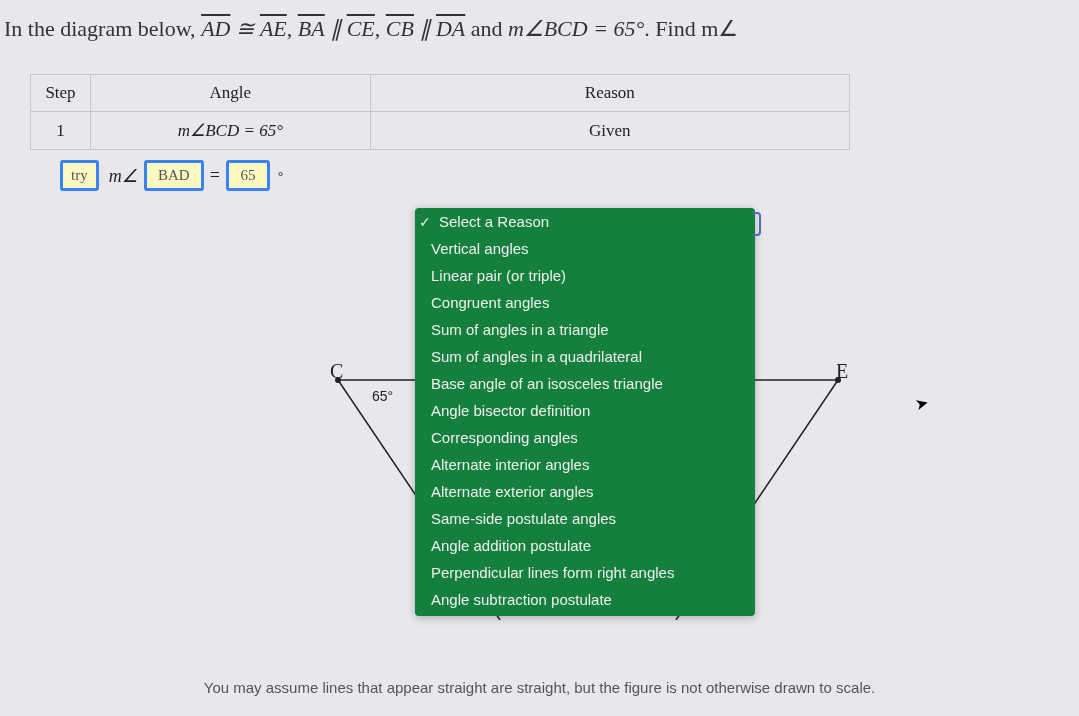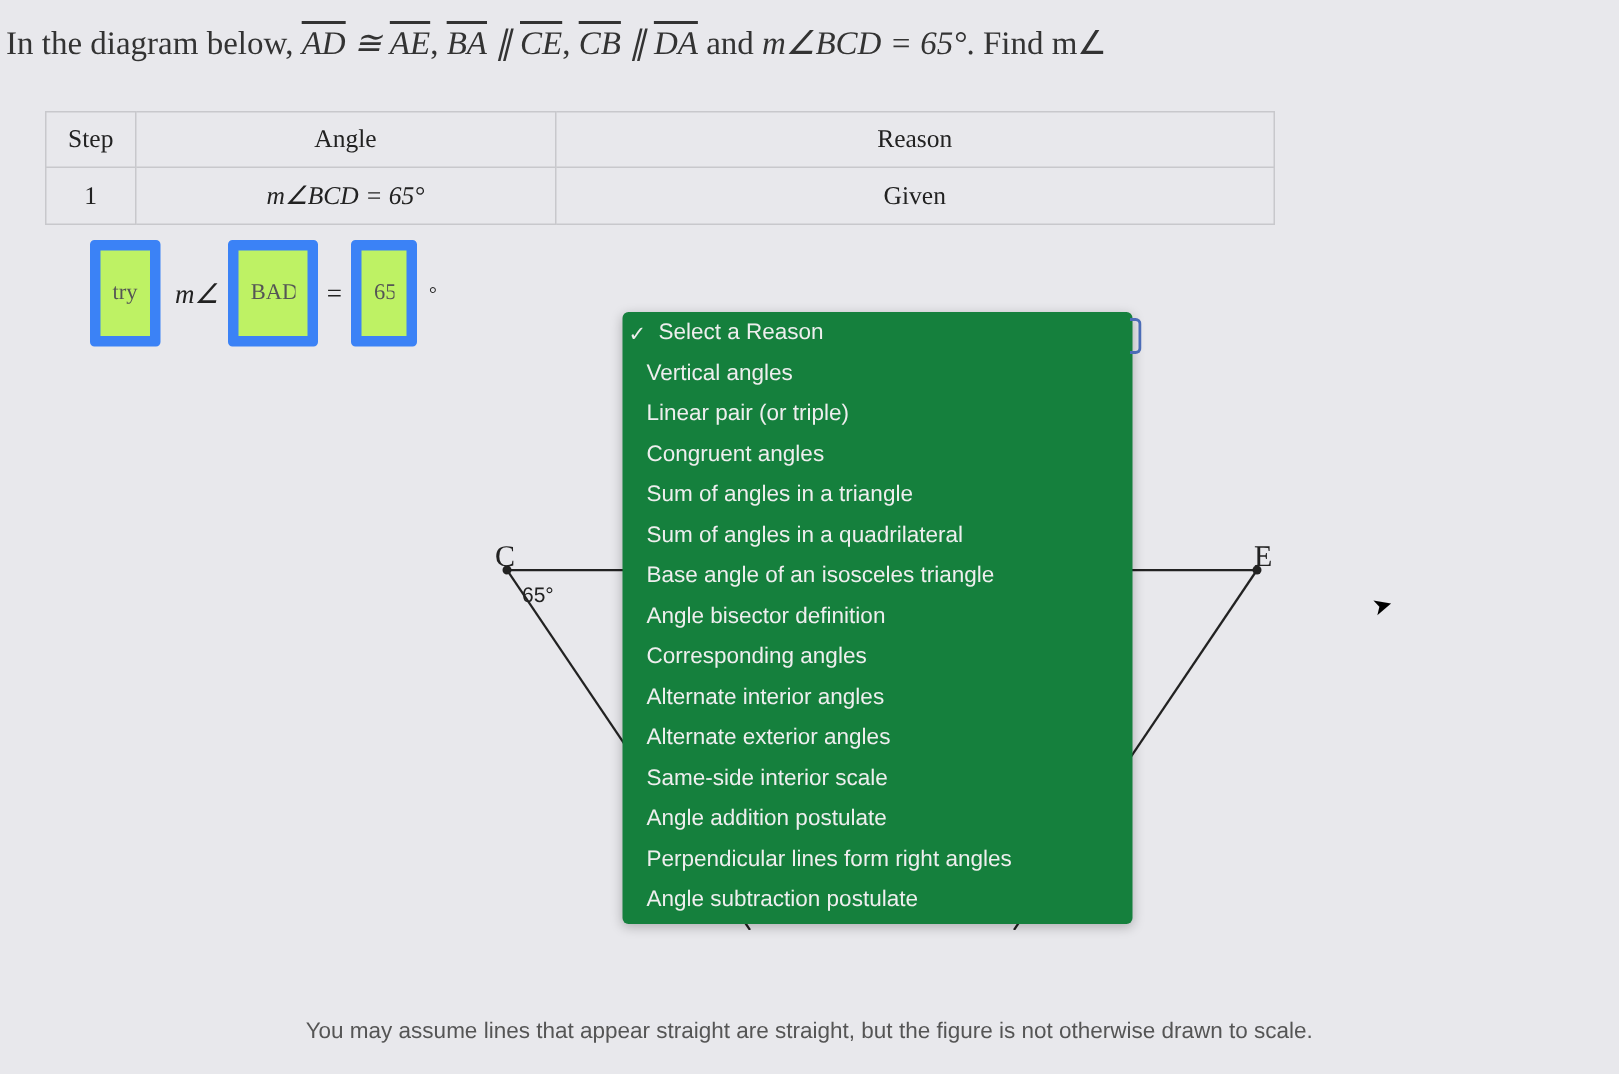--- a/index.html
+++ b/index.html
@@ -40,25 +40,25 @@
     .proof-table .angle-col { width: 280px; }
     .proof-table .reason-col { width: 480px; }
     
     .input-row {
       display: flex;
       align-items: center;
       gap: 6px;
       padding: 10px 0 0 30px;
     }
     .try-btn, .angle-input, .value-input {
-      border: 7px solid #3b82f6;
-      background: #bef264;
+      border: 3px solid #3b82f6;
+      background: #fef9c3;
       border-radius: 3px;
       font-size: 15px;
-      padding: 20px 8px;
+      padding: 4px 8px;
       font-family: inherit;
       color: #555;
     }
     .try-btn { cursor: pointer; }
     .angle-input { width: 60px; text-align: center; }
     .value-input { width: 44px; text-align: center; }
     .m-angle { font-size: 18px; margin-left: 4px; }
     .equals { font-size: 18px; }
     .degree-sup { font-size: 13px; vertical-align: super; margin-left: 2px; }
     
@@ -117,21 +117,21 @@
     }
     .label-E {
       position: absolute;
       left: 506px;
       top: 0px;
       font-family: 'Times New Roman', serif;
       font-size: 20px;
     }
     .angle-65 {
       position: absolute;
-      left: 18px;
+      left: 42px;
       top: 28px;
       font-size: 14px;
       font-family: -apple-system, Arial, sans-serif;
     }
     
     .footer-note {
       position: absolute;
       bottom: 20px;
       width: 100%;
       text-align: center;
@@ -203,21 +203,21 @@
   <div class="dropdown-item">Vertical angles</div>
   <div class="dropdown-item">Linear pair (or triple)</div>
   <div class="dropdown-item">Congruent angles</div>
   <div class="dropdown-item">Sum of angles in a triangle</div>
   <div class="dropdown-item">Sum of angles in a quadrilateral</div>
   <div class="dropdown-item">Base angle of an isosceles triangle</div>
   <div class="dropdown-item">Angle bisector definition</div>
   <div class="dropdown-item">Corresponding angles</div>
   <div class="dropdown-item">Alternate interior angles</div>
   <div class="dropdown-item">Alternate exterior angles</div>
-  <div class="dropdown-item">Same-side interior scale</div>
+  <div class="dropdown-item">Same-side postulate angles</div>
   <div class="dropdown-item">Angle addition postulate</div>
   <div class="dropdown-item">Perpendicular lines form right angles</div>
   <div class="dropdown-item">Angle subtraction postulate</div>
 </div>
 
 <div class="figure">
   <svg width="520" height="260">
     <line x1="8" y1="20" x2="508" y2="20" stroke="#222" stroke-width="1.5"></line>
     <line x1="8" y1="20" x2="170" y2="260" stroke="#222" stroke-width="1.5"></line>
     <line x1="508" y1="20" x2="346" y2="260" stroke="#222" stroke-width="1.5"></line>

